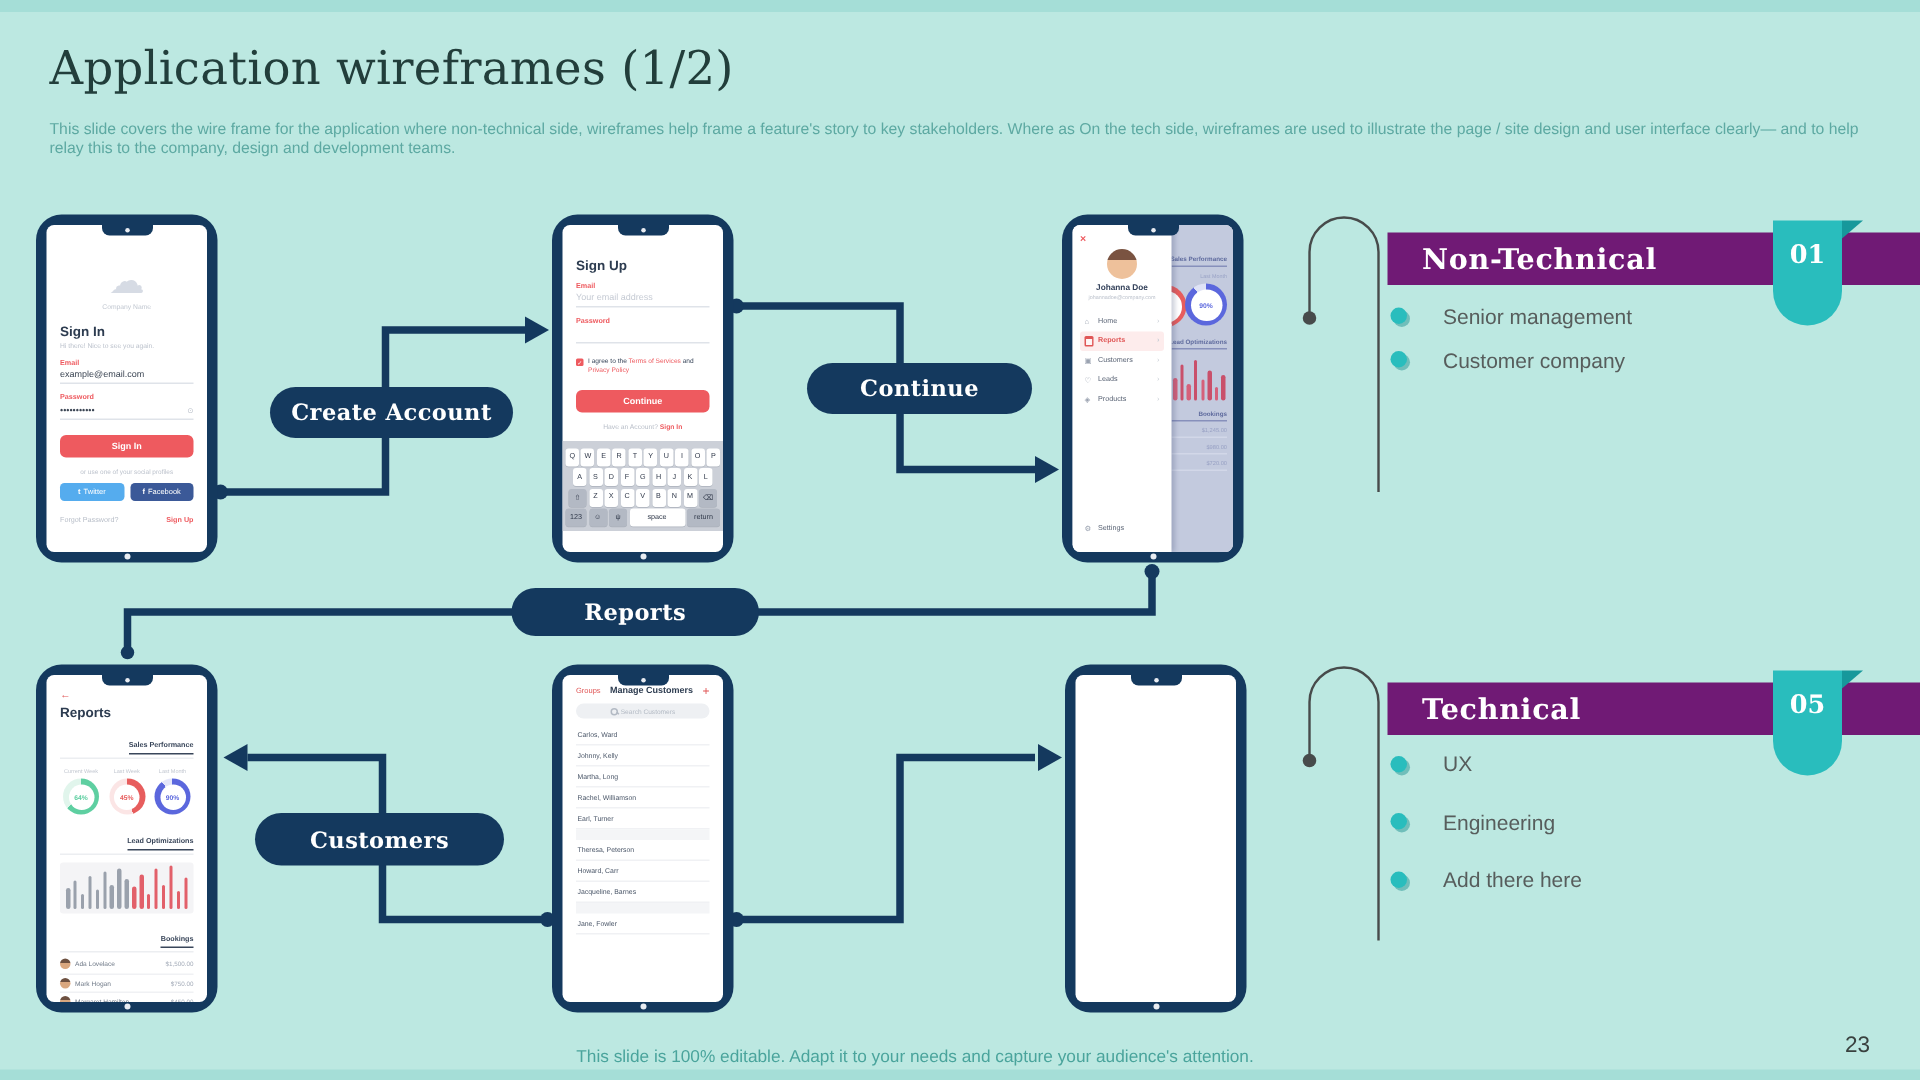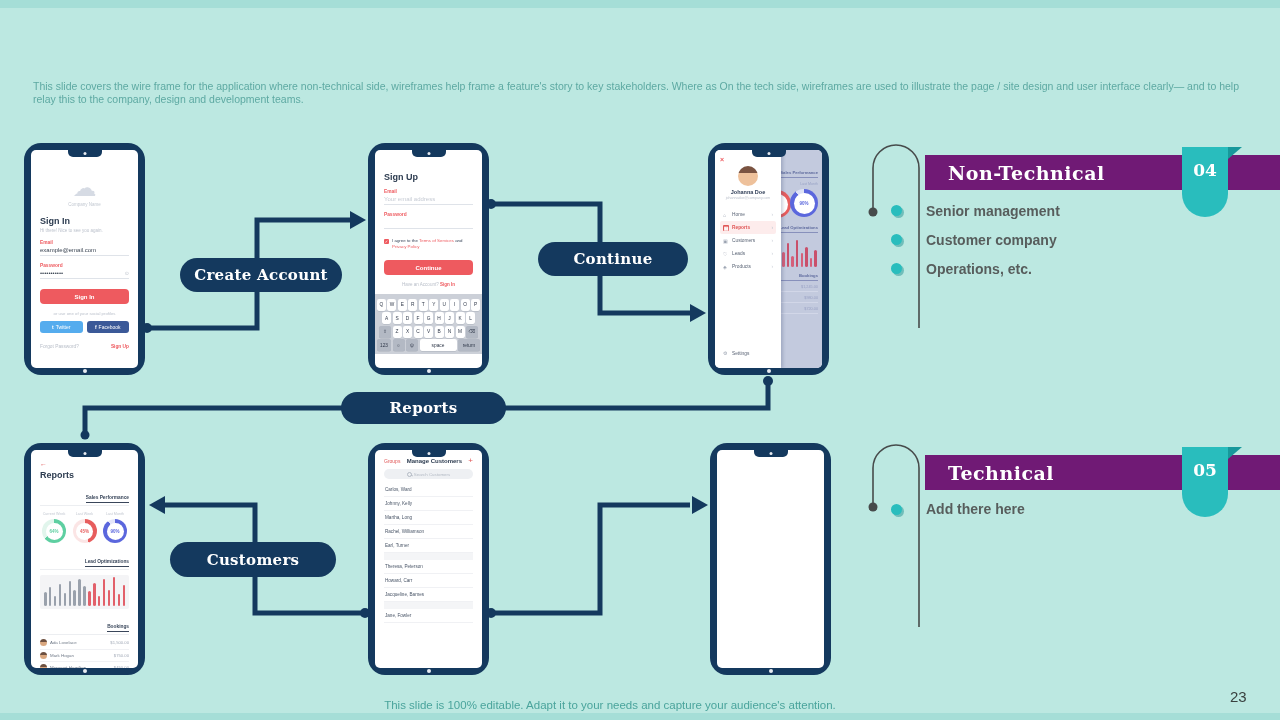--- a/index.html
+++ b/index.html
@@ -137,40 +137,41 @@
   .banner{position:absolute;left:925px;width:387px;height:35px;background:#701a75;z-index:2;
           display:flex;align-items:center;}
   .banner-t{color:#fff;font-family:"DejaVu Serif",serif;font-weight:bold;font-size:19px;
             letter-spacing:.5px;padding-left:23px;}
   .ribbon{position:absolute;left:1182px;width:46px;height:70px;background:#29bdbd;z-index:3;
           border-radius:0 0 23px 23px;display:flex;justify-content:center;}
   .ribbon span{color:#fff;font-family:"DejaVu Serif",serif;font-weight:bold;font-size:17px;
                margin-top:13px;}
   .fold{position:absolute;left:1228px;width:0;height:0;z-index:2;
         border-left:14px solid #17989b;border-bottom:12px solid transparent;}
-  .sect-list{position:absolute;left:891px;z-index:2;font-weight:bold;}
+  .sect-list{position:absolute;left:927px;z-index:2;}
   .t-item{display:flex;align-items:center;}
   .s1 .t-item{height:29px;}
   .s2 .t-item{height:38.5px;}
   .bullet{width:11px;height:11px;border-radius:50%;background:#29bdbd;flex:none;
           box-shadow:2px 2px 0 0 rgba(20,140,140,.45);margin-right:24px;}
   .t-lab{font-size:14px;color:#575d5c;}
   
   .footer{position:absolute;left:0;right:60px;top:699px;text-align:center;font-size:11.5px;
           color:#4aa49c;}
   .pagenum{position:absolute;left:1230px;top:688px;font-size:15px;color:#39413f;}
 </style>
 </head>
 <body>
 
 <div class="slide">
 
   <div class="band" style="top:0;height:8px;"></div>
   <div class="band" style="top:713px;height:7px;"></div>
 
+  <div class="title">Application wireframes (1/2)</div>
   <div class="subtitle">This slide covers the wire frame for the application where non-technical side, wireframes help frame a feature's story to key stakeholders. Where as On the tech side, wireframes are used to illustrate the page / site design and user interface clearly— and to help relay this to the company, design and development teams.</div>
 
   <svg class="connectors" width="1280" height="720">
     <g stroke="#14395e" stroke-width="5" fill="none">
       <path d="M147 328 H257 V220 H350"></path>
       <path d="M491 204 H600 V313 H690"></path>
       <path d="M768 381 V408 H85 V432"></path>
       <path d="M365 613 H255 V505 H165"></path>
       <path d="M491 613 H600 V505 H690"></path>
     </g>
@@ -485,47 +486,51 @@
         <span class="cam"></span>
     </div>
     <span class="chin"></span>
   </div>
 
   <div class="banner" style="top:155px;">
     <span class="banner-t">Non-Technical</span>
   </div>
   <div class="fold" style="top:147px;"></div>
   <div class="ribbon" style="top:147px;">
-      <span>04</span>
+      <span>01</span>
     </div>
   <div class="sect-list s1" style="top:196px;">
       <div class="t-item">
       <span class="bullet"></span>
       <span class="t-lab">Senior management</span>
     </div>
       <div class="t-item">
       <span class="bullet"></span>
       <span class="t-lab">Customer company</span>
     </div>
-      <div class="t-item">
-      <span class="bullet"></span>
-      <span class="t-lab">Operations, etc.</span>
-    </div>
     </div>
 
   <div class="banner" style="top:455px;">
     <span class="banner-t">Technical</span>
   </div>
   <div class="fold" style="top:447px;"></div>
   <div class="ribbon" style="top:447px;">
       <span>05</span>
     </div>
   <div class="sect-list s2" style="top:490px;">
       <div class="t-item">
       <span class="bullet"></span>
+      <span class="t-lab">UX</span>
+    </div>
+      <div class="t-item">
+      <span class="bullet"></span>
+      <span class="t-lab">Engineering</span>
+    </div>
+      <div class="t-item">
+      <span class="bullet"></span>
       <span class="t-lab">Add there here</span>
     </div>
     </div>
 
   <div class="footer">This slide is 100% editable. Adapt it to your needs and capture your audience's attention.</div>
   <div class="pagenum">23</div>
 
 </div>
 
 </body></html>

